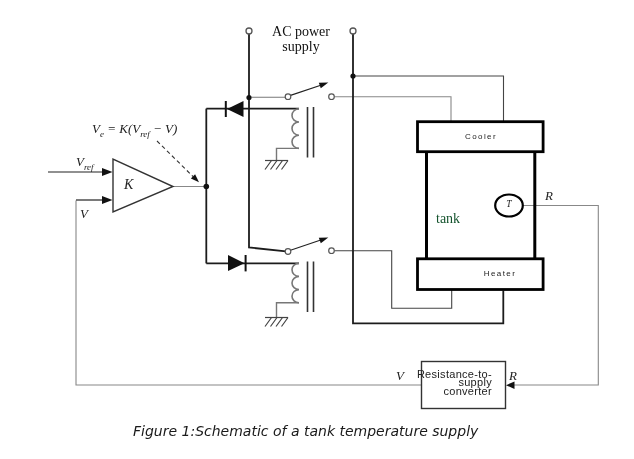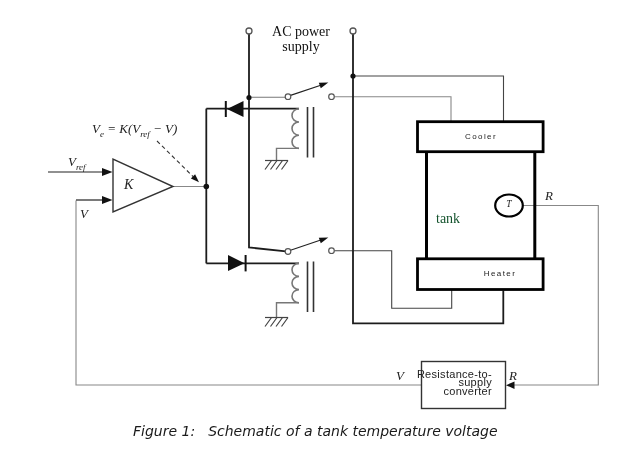--- a/index.html
+++ b/index.html
@@ -7,37 +7,37 @@
     position:relative;width:634px;height:459px;background:#ffffff;
     font-family:"DejaVu Sans",sans-serif;overflow:hidden;
   }
   .stage svg{position:absolute;left:0;top:0;}
   .lbl{position:absolute;color:#1f1f1f;white-space:nowrap;}
   .serif{font-family:"Liberation Serif",serif;}
   .var{font-family:Liberation Serif, serif;font-style:italic;font-size:13px;color:#222;}
   .var sub{font-size:9px;font-style:italic;}
   .ac{left:250px;top:24px;width:102px;text-align:center;font-size:14px;line-height:15px;color:#111;}
   .formula{left:92px;top:121px;font-size:13px;}
-  .vref{left:68px;top:154px;}
+  .vref{left:76px;top:154px;}
   .vin{left:80px;top:206px;}
   .gain{left:124px;top:177px;font-size:14px;}
   .tankname{left:436px;top:211px;font-size:14px;color:#14532d;}
   .boxlbl{width:128px;text-align:center;font-family:"Liberation Sans",sans-serif;
           font-size:8px;letter-spacing:1.4px;color:#222;}
   .cooler{left:417px;top:132px;}
   .heater{left:436px;top:269px;}
   .sensorT{left:495px;top:199px;width:28px;text-align:center;font-size:9.5px;}
   .rsens{left:545px;top:188px;}
   .vconv{left:396px;top:368px;}
   .rconv{left:509px;top:368px;}
   .convtxt{left:408px;top:370px;width:84px;text-align:right;
            font-family:"Liberation Sans",sans-serif;font-size:11px;line-height:8.4px;
            letter-spacing:0.3px;color:#222;}
   .caption{left:133px;top:423px;font-style:italic;font-size:14px;color:#1a1a1a;}
-  .caption .pre{margin-right:13px;}
+  .caption .pre{margin-right:0;}
 </style>
 </head>
 <body>
 
 <div class="stage">
 
   <svg width="634" height="459" viewBox="0 0 634 459">
 
     <path d="M 173 186.5 H 206" fill="none" stroke="#888" stroke-width="1.1"></path>
     <path d="M 251.5 97.3 H 285" fill="none" stroke="#777" stroke-width="1.1"></path>
@@ -135,15 +135,15 @@
   <div class="lbl var vconv">V</div>
 
   <div class="lbl var rconv">R</div>
 
   <div class="lbl convtxt">
     <div>Resistance-to-</div>
     <div>supply</div>
     <div>converter</div>
   </div>
 
-  <div class="lbl caption"><span class="pre">Figure 1:</span><span>Schematic of a tank temperature voltage</span></div>
+  <div class="lbl caption"><span class="pre">Figure 1:</span><span>Schematic of a tank temperature supply</span></div>
 
 </div>
 
 </body></html>

